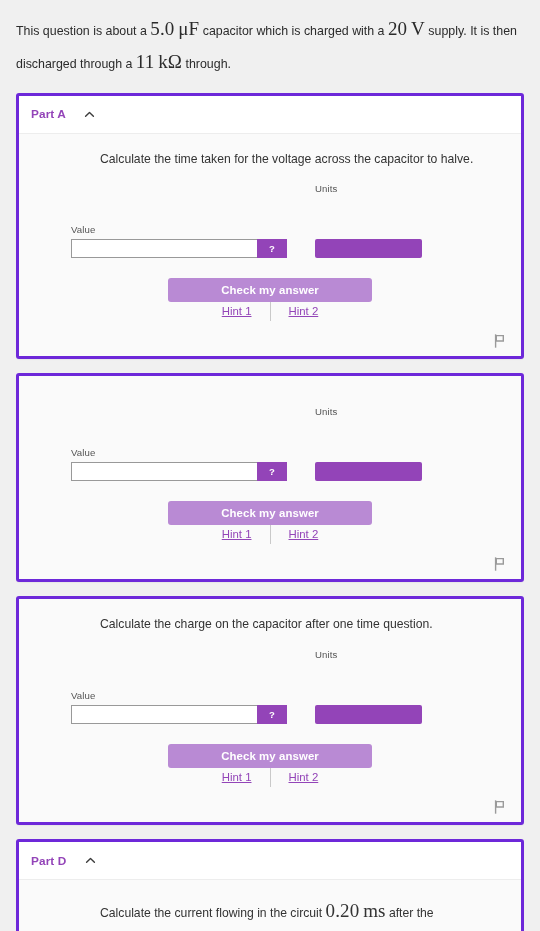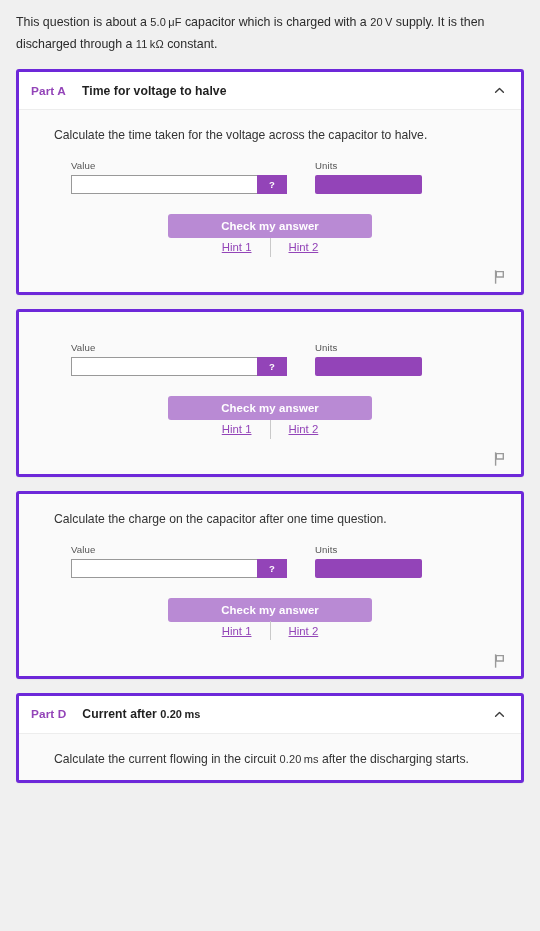--- a/index.html
+++ b/index.html
@@ -23,22 +23,22 @@
   }
   
   .intro {
     padding: 12px 16px 14px 16px;
     font-size: 12.4px;
     line-height: 1.75;
     color: #2b2b2b;
     background: #f0f0f0;
   }
   .mathy {
-    font-family: Liberation Sans, sans-serif;
-    font-size: 11px;
+    font-family: Liberation Serif, serif;
+    font-size: 19px;
     letter-spacing: 0.1px;
   }
   
   .cards {
     padding: 0 16px;
   }
   .card {
     background: #14b8a6;
     border: 3px solid #6d28d9;
     border-radius: 3px;
@@ -80,21 +80,21 @@
     justify-content: center;
     flex: none;
   }
   .chevron svg { display: block; }
   
   .card-body {
     padding: 16px 0 0 0;
     background: #fafafa;
   }
   .prompt {
-    margin: 0 40px 0 35px;
+    margin: 0 40px 0 81px;
     font-size: 12.2px;
     line-height: 1.62;
     color: #333333;
   }
   .field-row {
     display: flex;
     align-items: flex-end;
     margin: 14px 0 0 52px;
   }
   .field {
@@ -136,20 +136,21 @@
     font-weight: bold;
     font-family: "Liberation Sans", sans-serif;
     cursor: pointer;
     display: flex;
     align-items: center;
     justify-content: center;
     padding: 0;
   }
   .units-field {
     margin-left: 28px;
+    gap: 41px;
   }
   .units-select {
     width: 107px;
     height: 19px;
     background: #9344b8;
     border: none;
     border-radius: 2px;
     cursor: pointer;
   }
   .check-row {
@@ -204,29 +205,28 @@
   .card-last .card-body {
     padding-bottom: 10px;
   }
 </style>
 </head>
 <body>
 
 <div class="page">
 
   <div class="intro">
-    <span><span>This question is about a </span><span class="mathy">5.0 μF</span><span> capacitor which is charged with a </span><span class="mathy">20 V</span><span> supply. It is then discharged through a </span><span class="mathy">11 kΩ</span><span> constant.</span></span>
+    <span><span>This question is about a </span><span class="mathy">5.0 μF</span><span> capacitor which is charged with a </span><span class="mathy">20 V</span><span> supply. It is then discharged through a </span><span class="mathy">11 kΩ</span><span> through.</span></span>
   </div>
 
   <div class="cards">
 
   <div class="card">
     <div class="card-header">
       <span class="part-label">Part A</span>
-      <span class="part-title"><span>Time for voltage to halve</span></span>
       <span class="chevron">
         <svg width="13" height="13" viewBox="0 0 13 13" aria-hidden="true">
           <path d="M2.6 8.2 L6.5 4.4 L10.4 8.2" fill="none" stroke="#3c3c3c" stroke-width="1.4" stroke-linecap="round" stroke-linejoin="round"></path>
         </svg>
       </span>
     </div>
     <div class="card-body">
       <div class="prompt"><span>Calculate the time taken for the voltage across the capacitor to halve.</span></div>
       <div class="field-row">
         <div class="field">
@@ -325,21 +325,20 @@
             <path d="M3.3 1.6 L10.3 1.6 L10.3 7.0 L3.3 7.0 Z" fill="none" stroke="#9a9a9a" stroke-width="1.4"></path>
           </svg>
         </span>
       </div>
     </div>
   </div>
 
   <div class="card card-last">
     <div class="card-header">
       <span class="part-label">Part D</span>
-      <span class="part-title"><span>Current after </span><span class="mathy">0.20 ms</span></span>
       <span class="chevron">
         <svg width="13" height="13" viewBox="0 0 13 13" aria-hidden="true">
           <path d="M2.6 8.2 L6.5 4.4 L10.4 8.2" fill="none" stroke="#3c3c3c" stroke-width="1.4" stroke-linecap="round" stroke-linejoin="round"></path>
         </svg>
       </span>
     </div>
     <div class="card-body">
       <div class="prompt"><span>Calculate the current flowing in the circuit </span><span class="mathy">0.20 ms</span><span> after the discharging starts.</span></div>
 
     </div>

